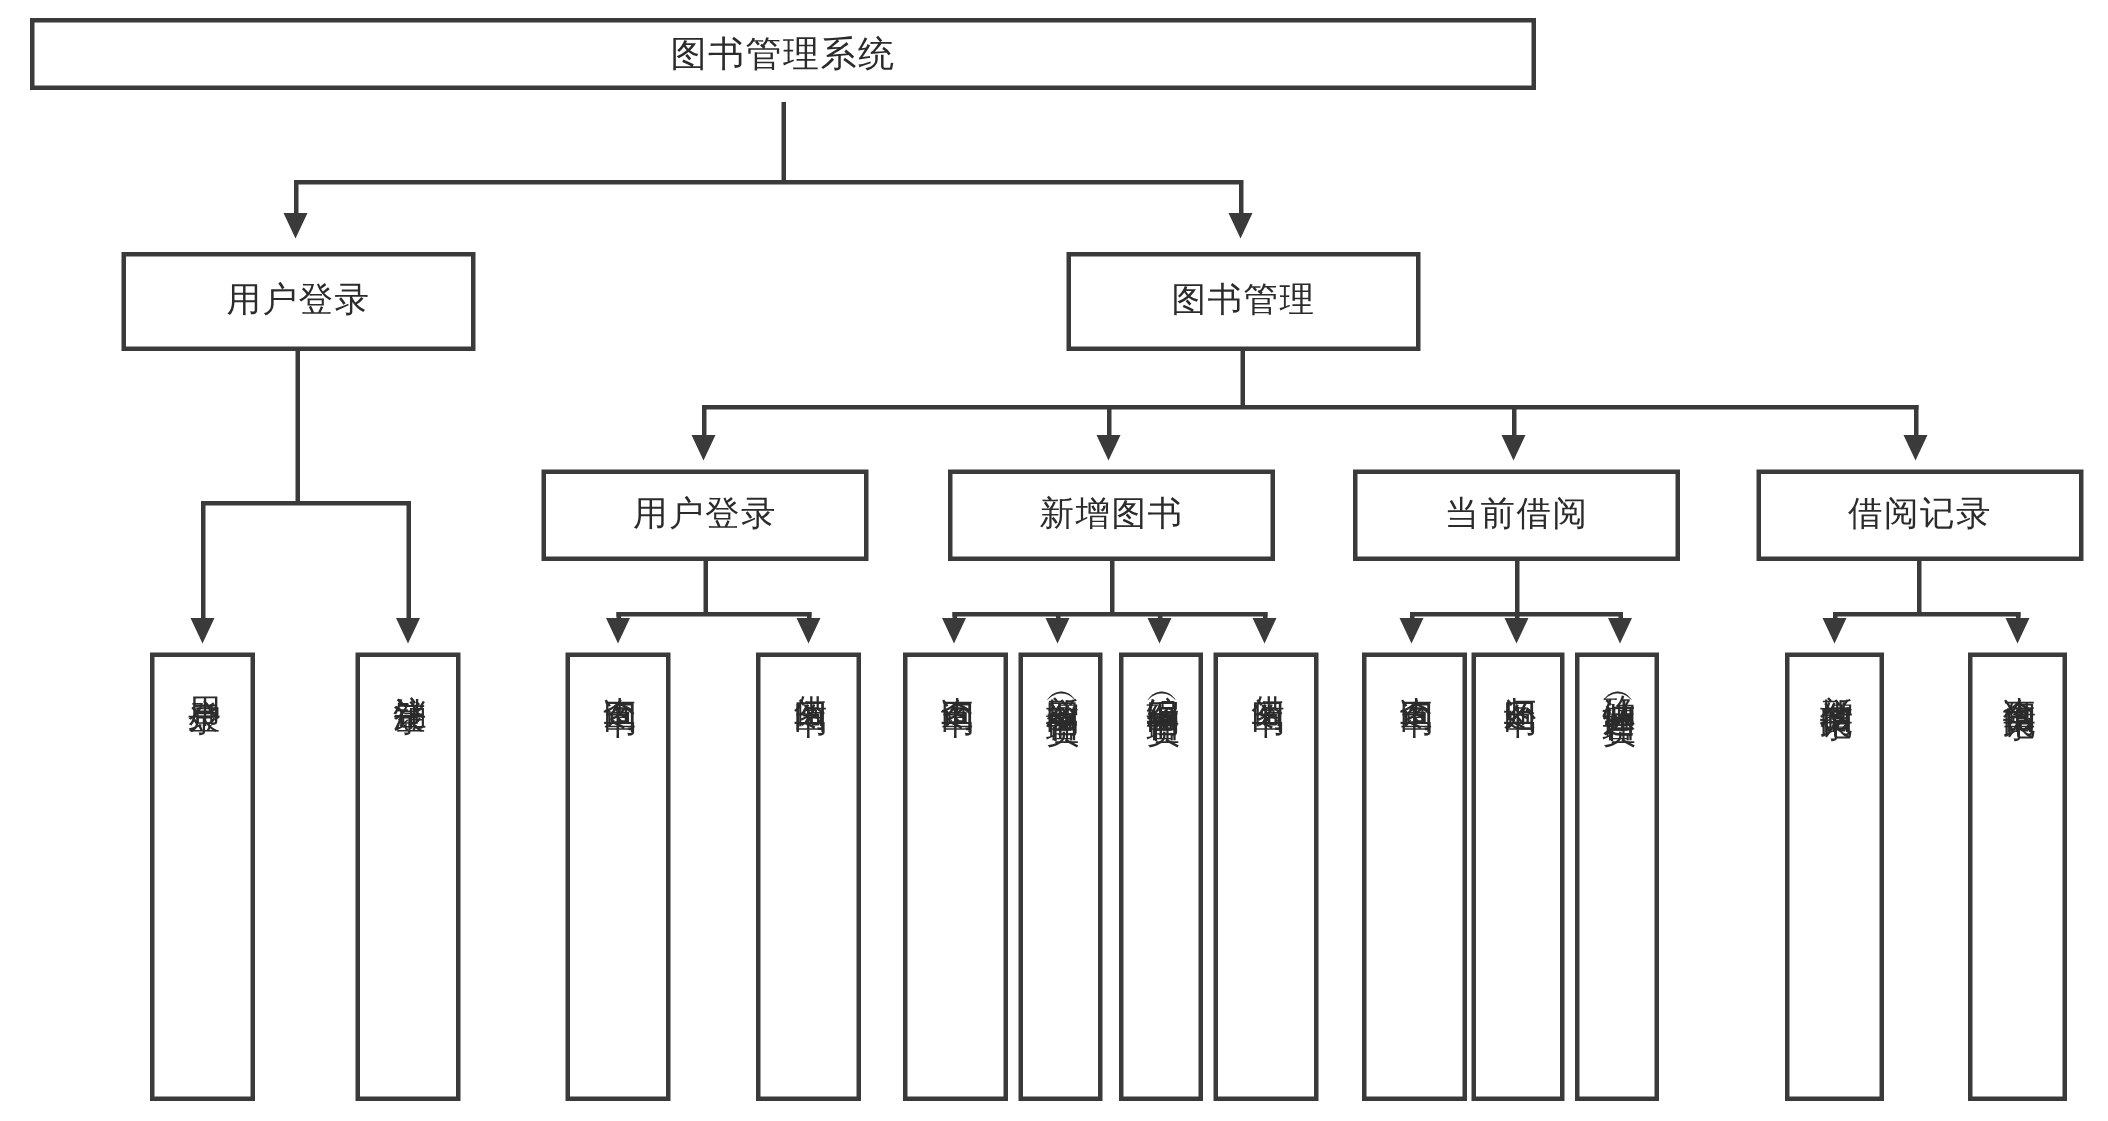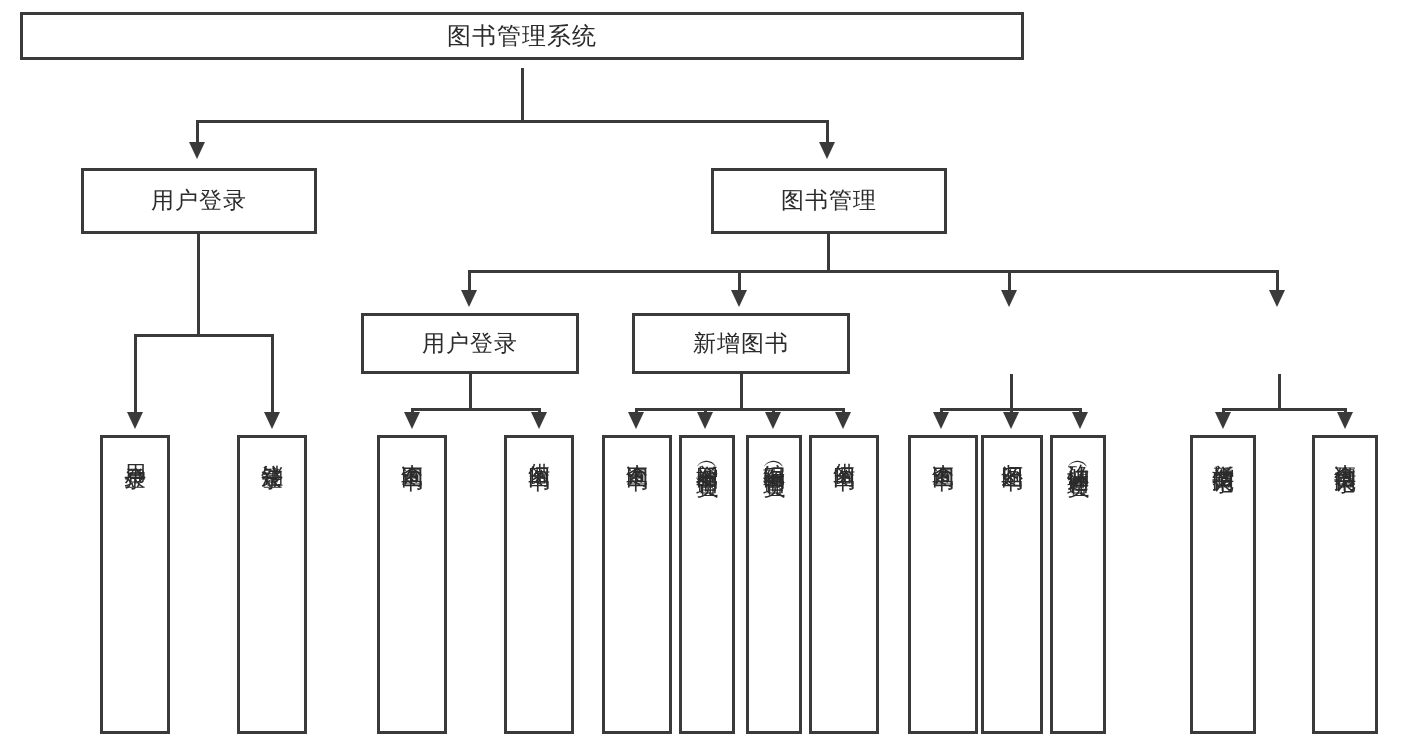--- a/index.html
+++ b/index.html
@@ -132,20 +132,26 @@
   <div class="arrow" style="left:1001px; top:290px;"></div>
   <div class="ln v" style="left:1276px; top:270px; width:3px; height:24px;"></div>
   <div class="arrow" style="left:1269px; top:290px;"></div>
 
   <div class="node horiz" style="left:361px; top:313px; width:218px; height:61px;">
     <span>用户登录</span>
   </div>
   <div class="node horiz" style="left:632px; top:313px; width:218px; height:61px;">
     <span>新增图书</span>
   </div>
+  <div class="node horiz" style="left:902px; top:313px; width:218px; height:61px;">
+    <span>当前借阅</span>
+  </div>
+  <div class="node horiz" style="left:1171px; top:313px; width:218px; height:61px;">
+    <span>借阅记录</span>
+  </div>
 
   <div class="ln v" style="left:469px; top:374px; width:3px; height:36px;"></div>
   <div class="ln h" style="left:411px; top:408px; width:130px; height:3px;"></div>
   <div class="ln v" style="left:411px; top:408px; width:3px; height:8px;"></div>
   <div class="arrow" style="left:404px; top:412px;"></div>
   <div class="ln v" style="left:538px; top:408px; width:3px; height:8px;"></div>
   <div class="arrow" style="left:531px; top:412px;"></div>
 
   <div class="ln v" style="left:740px; top:374px; width:3px; height:36px;"></div>
   <div class="ln h" style="left:635px; top:408px; width:210px; height:3px;"></div>

